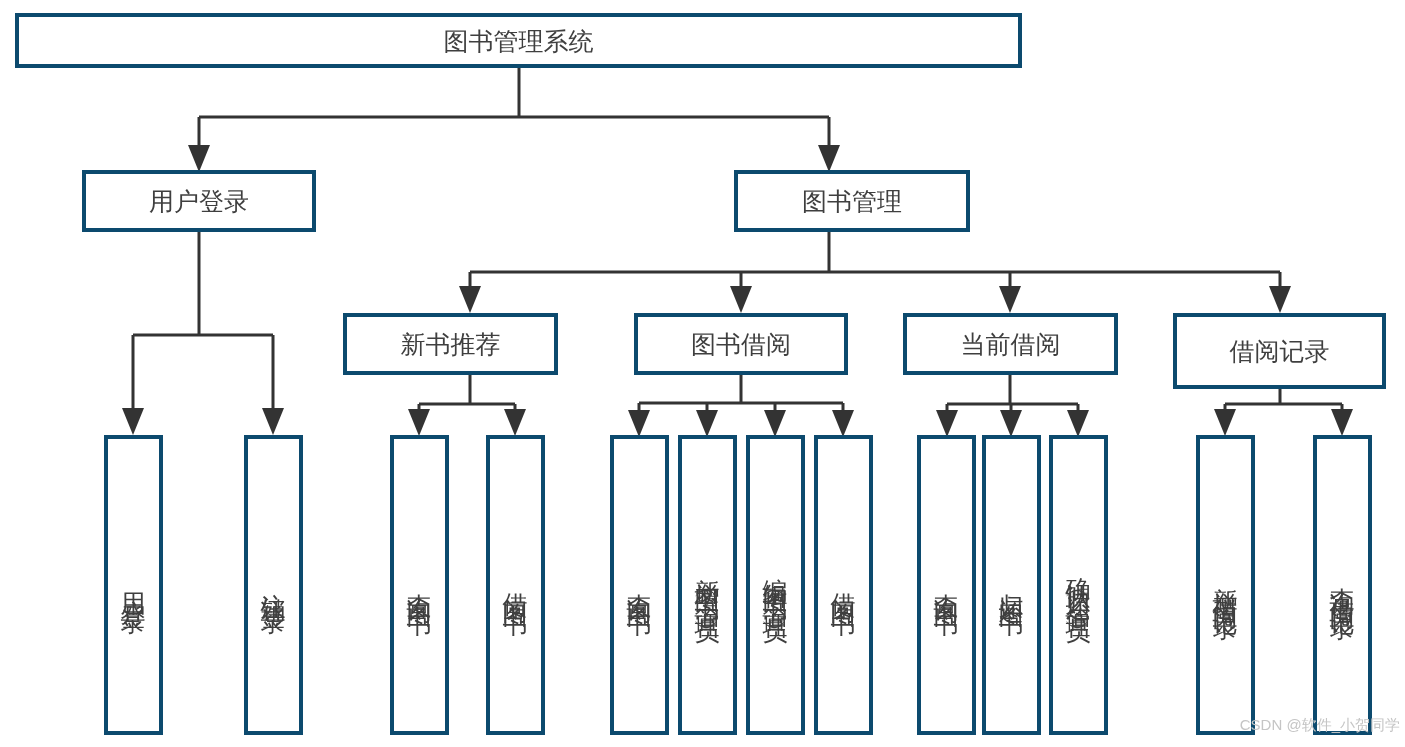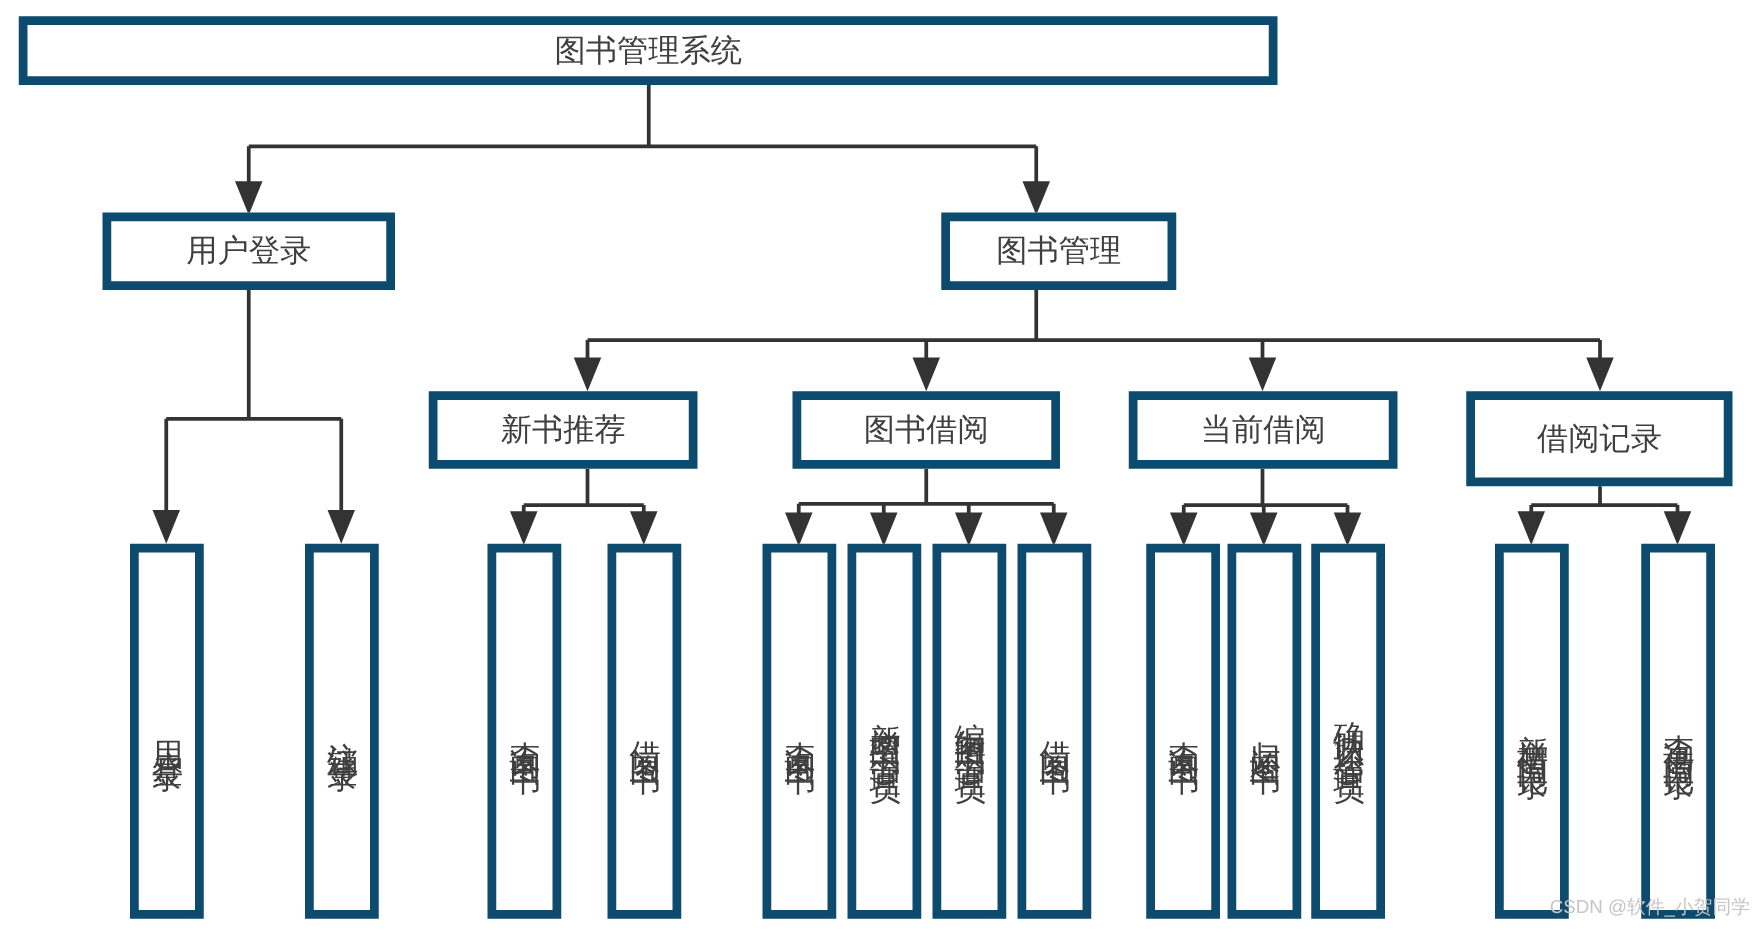--- a/index.html
+++ b/index.html
@@ -19,35 +19,35 @@
     position: absolute;
     left: 0;
     top: 0;
     width: 1405px;
     height: 747px;
     pointer-events: none;
   }
   .box {
     position: absolute;
     box-sizing: border-box;
-    border: 7px solid #0c4a6e;
+    border: 4px solid #0c4a6e;
     background: #ffffff;
     display: flex;
     align-items: center;
     justify-content: center;
     color: #3f3f3f;
     font-size: 25px;
     line-height: 1.2;
     white-space: nowrap;
   }
   
   .box.root      { left: 15px;   top: 13px;  width: 1007px; height: 55px; }
   
   .box.n-login   { left: 82px;   top: 170px; width: 234px;  height: 62px; }
-  .box.n-mgmt    { left: 753px;  top: 170px; width: 188px;  height: 62px; }
+  .box.n-mgmt    { left: 734px;  top: 170px; width: 236px;  height: 62px; }
   
   .box.n-rec     { left: 343px;  top: 313px; width: 215px;  height: 62px; }
   .box.n-borrow  { left: 634px;  top: 313px; width: 214px;  height: 62px; text-align: right; }
   .box.n-current { left: 903px;  top: 313px; width: 215px;  height: 62px; }
   .box.n-record  { left: 1173px; top: 313px; width: 213px;  height: 76px; }
   
   .box.leaf { top: 435px; width: 59px; height: 300px; }
   .box.leaf > span {
     writing-mode: vertical-rl;
     text-orientation: mixed;

